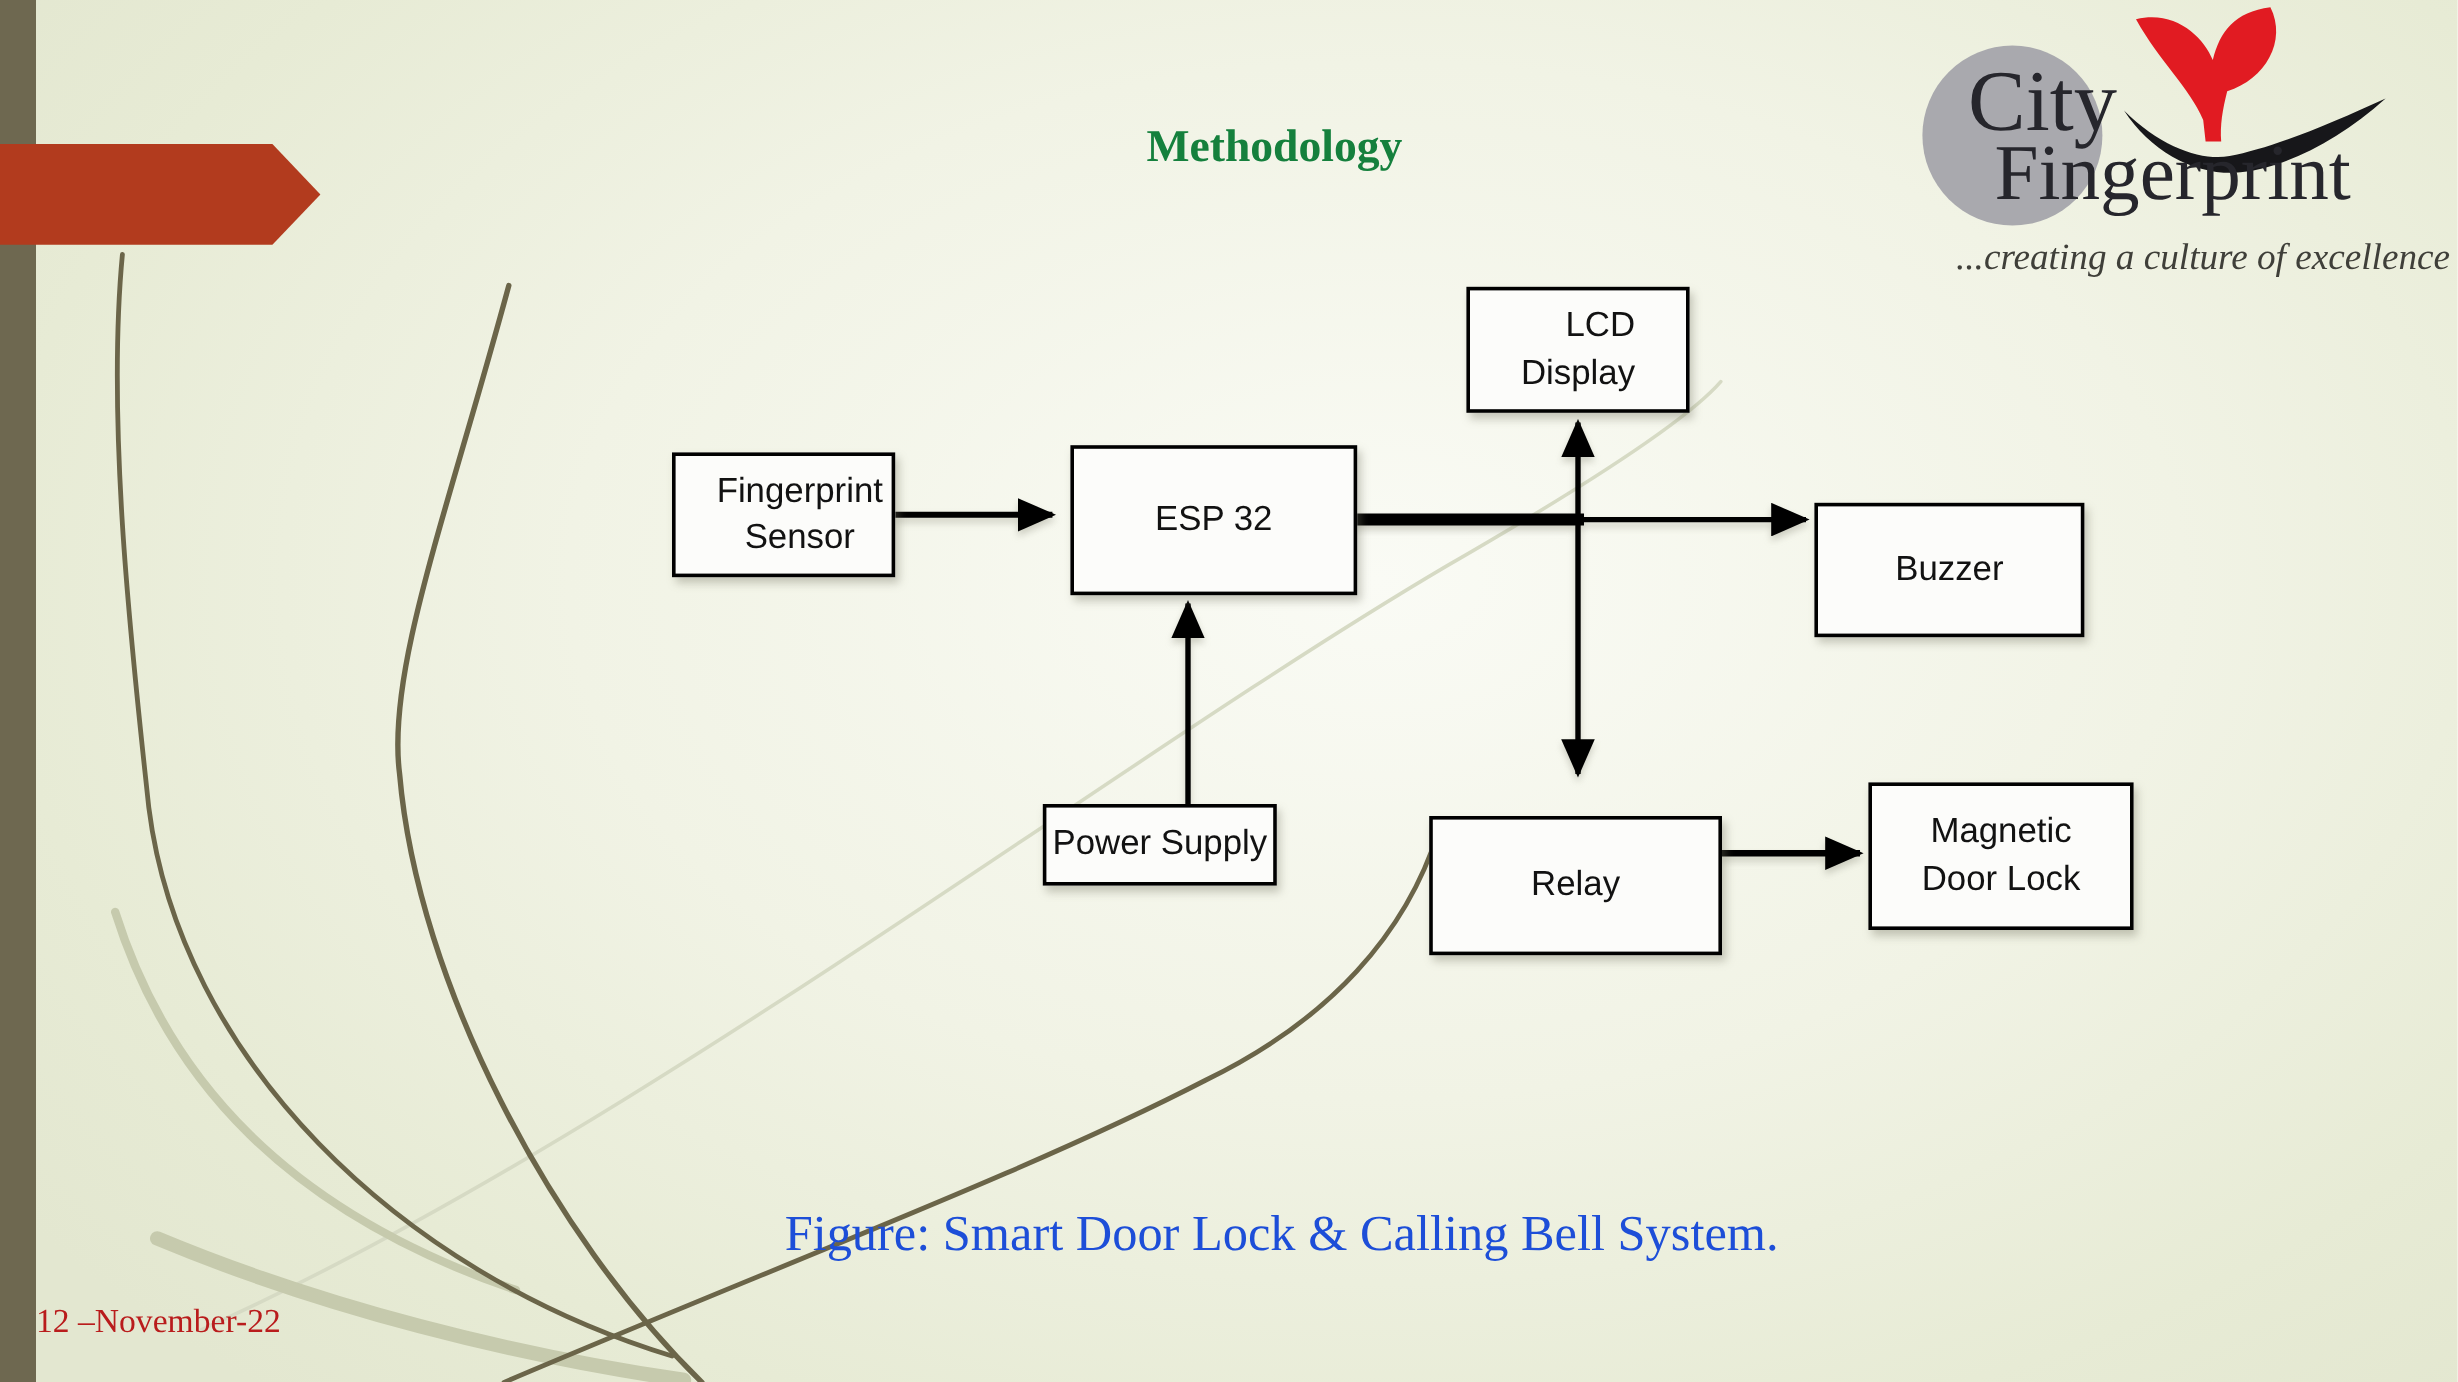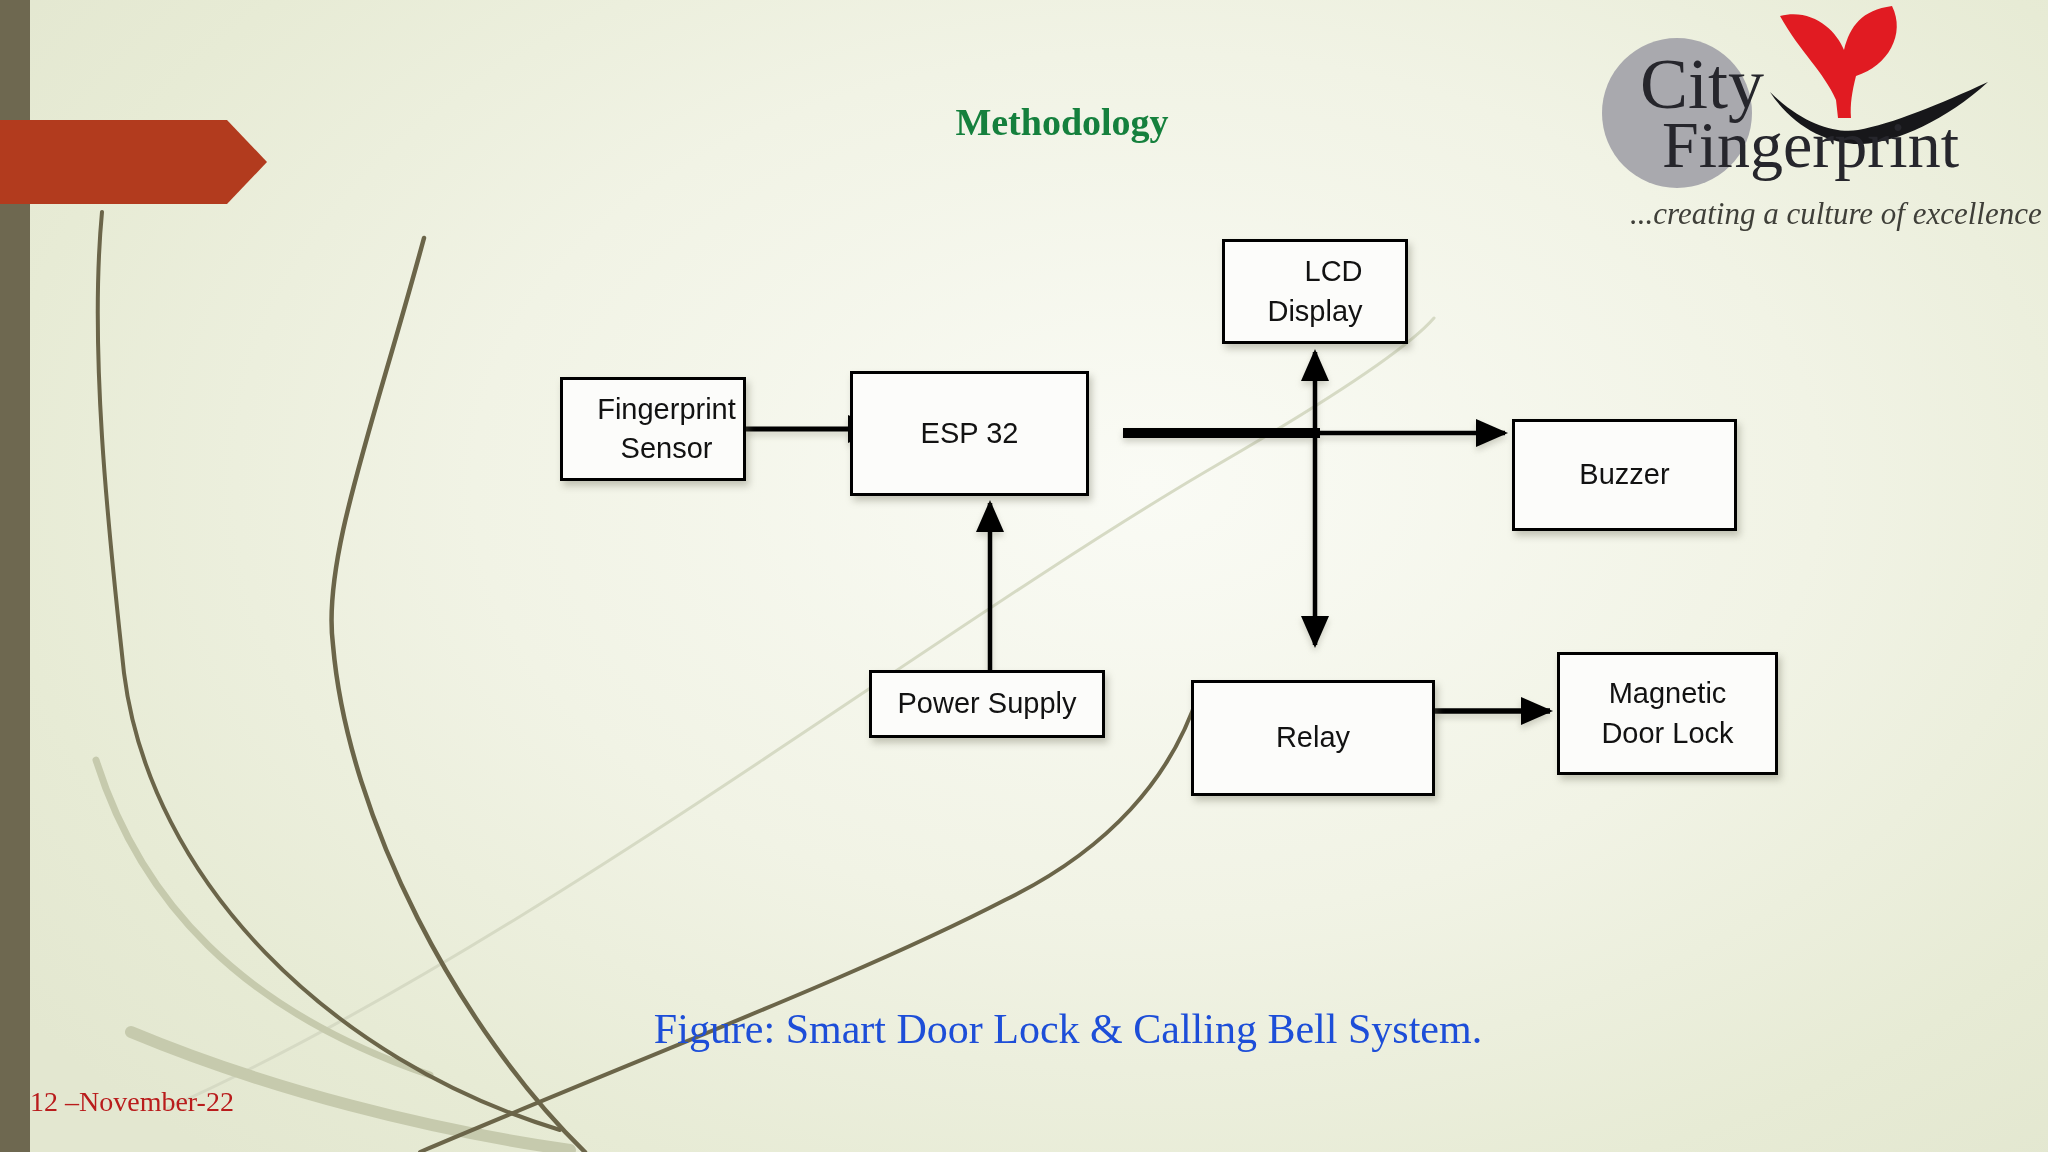--- a/index.html
+++ b/index.html
@@ -43,24 +43,24 @@
     font-family:"Liberation Serif",serif;font-style:italic;font-size:31px;color:#3f3f39;
   }
   
   .node{
     position:absolute;background:#fcfcfa;border:3px solid #000;box-sizing:border-box;
     display:flex;align-items:center;justify-content:center;text-align:center;
     font-size:29px;line-height:1.35;color:#121212;white-space:pre-line;
     box-shadow:3px 5px 7px rgba(115,115,98,.38);z-index:3;
   }
   .n-fingerprint{left:560px;top:377px;width:186px;height:104px;padding-left:27px;}
-  .n-esp{left:850px;top:371px;width:239px;height:125px;}
+  .n-esp{left:892px;top:371px;width:239px;height:125px;}
   .n-lcd{left:1222px;top:239px;width:186px;height:105px;text-align:right;}
   .n-buzzer{left:1512px;top:377px;width:225px;height:112px;margin-top:42px;}
-  .n-power{left:869px;top:670px;width:236px;height:68px;}
+  .n-power{left:869px;top:670px;width:195px;height:68px;}
   .n-relay{left:1191px;top:680px;width:244px;height:116px;}
   .n-maglock{left:1557px;top:652px;width:221px;height:123px;}
   .connectors{z-index:2;filter:drop-shadow(0 4px 3px rgba(130,130,112,.35));}
   .decor{z-index:1;}
 </style>
 </head>
 <body>
 
 <svg class="layer decor" viewBox="0 0 2048 1152" width="2048" height="1152">
 

